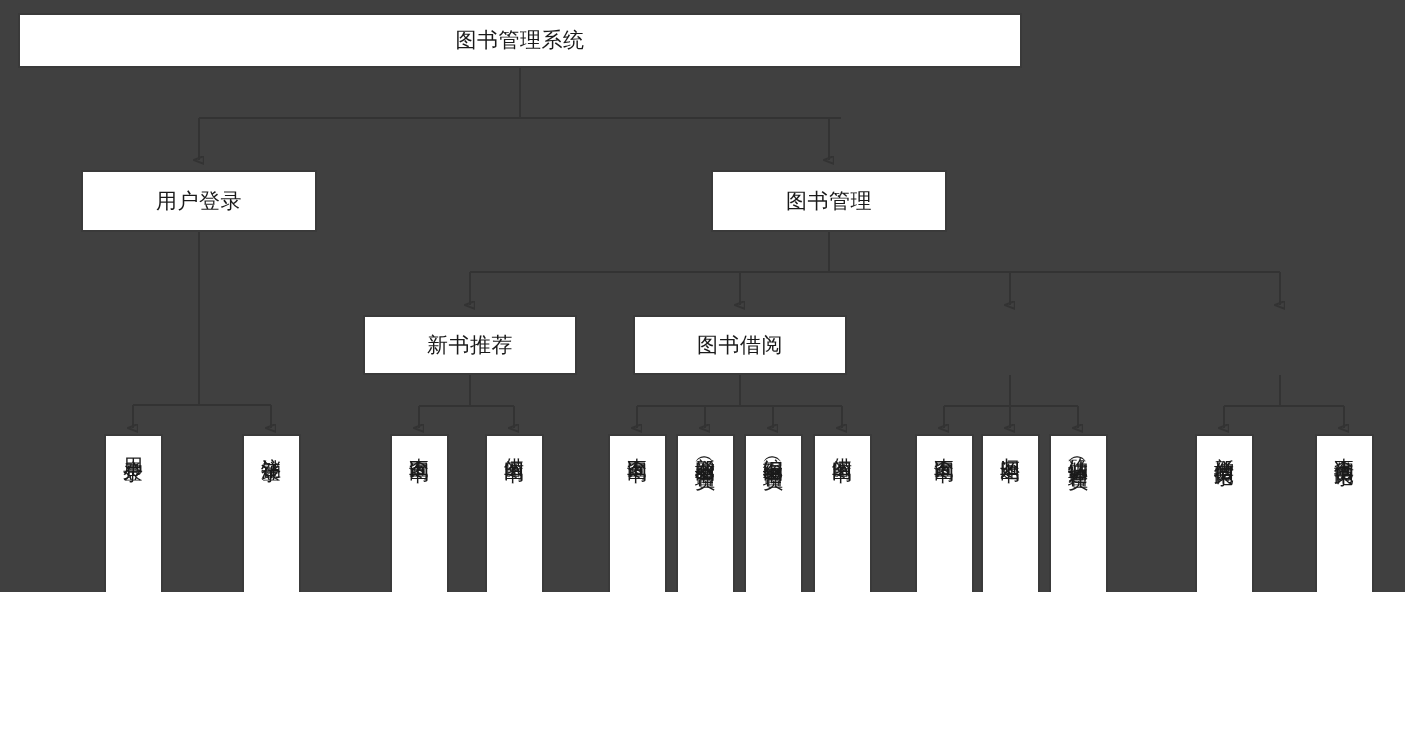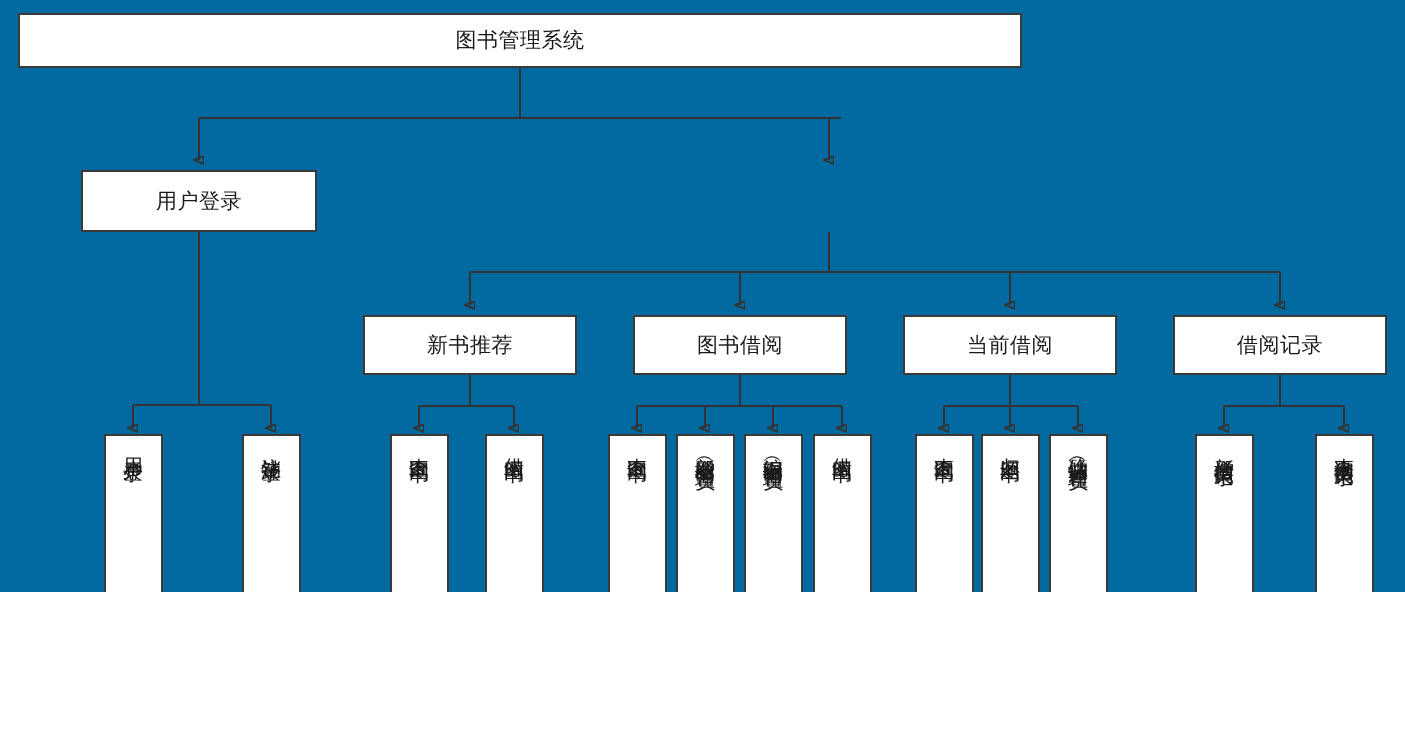--- a/index.html
+++ b/index.html
@@ -4,21 +4,21 @@
 <style>
   html, body {
     margin: 0;
     padding: 0;
     background: #ffffff;
   }
   #canvas {
     position: relative;
     width: 1405px;
     height: 592px;
-    background: #0369a1;
+    background: #404040;
     font-family: "DejaVu Sans", "Liberation Sans", sans-serif;
     overflow: hidden;
   }
   
   .node {
     position: absolute;
     box-sizing: border-box;
     background: #ffffff;
     border: 2px solid #3a3a3a;
     display: flex;
@@ -131,36 +131,33 @@
   </svg>
 
   <div class="node horiz" style="left:18px; top:13px; width:1004px; height:55px;">
     <span class="label">图书管理系统</span>
   </div>
 
   <div class="node horiz" style="left:81px; top:170px; width:236px; height:62px;">
     <span class="label">用户登录</span>
   </div>
 
+  <div class="node horiz" style="left:711px; top:170px; width:236px; height:62px;">
+    <span class="label">图书管理</span>
+  </div>
 
   <div class="node horiz" style="left:633px; top:315px; width:214px; height:60px;">
     <span class="label">图书借阅</span>
   </div>
 
   <div class="node horiz" style="left:363px; top:315px; width:214px; height:60px;">
     <span class="label">新书推荐</span>
   </div>
 
-  <div class="node horiz" style="left:903px; top:315px; width:214px; height:60px;">
-    <span class="label">当前借阅</span>
-  </div>
-
-  <div class="node horiz" style="left:1173px; top:315px; width:214px; height:60px;">
-    <span class="label">借阅记录</span>
-  </div>
+
 
   <div class="node vert" style="left:104px; top:434px; width:59px; height:301px;">
     <span class="label">用户登录</span>
   </div>
   <div class="node vert" style="left:242px; top:434px; width:59px; height:301px;">
     <span class="label">注销登录</span>
   </div>
 
   <div class="node vert" style="left:390px; top:434px; width:59px; height:301px;">
     <span class="label">查询图书</span>

